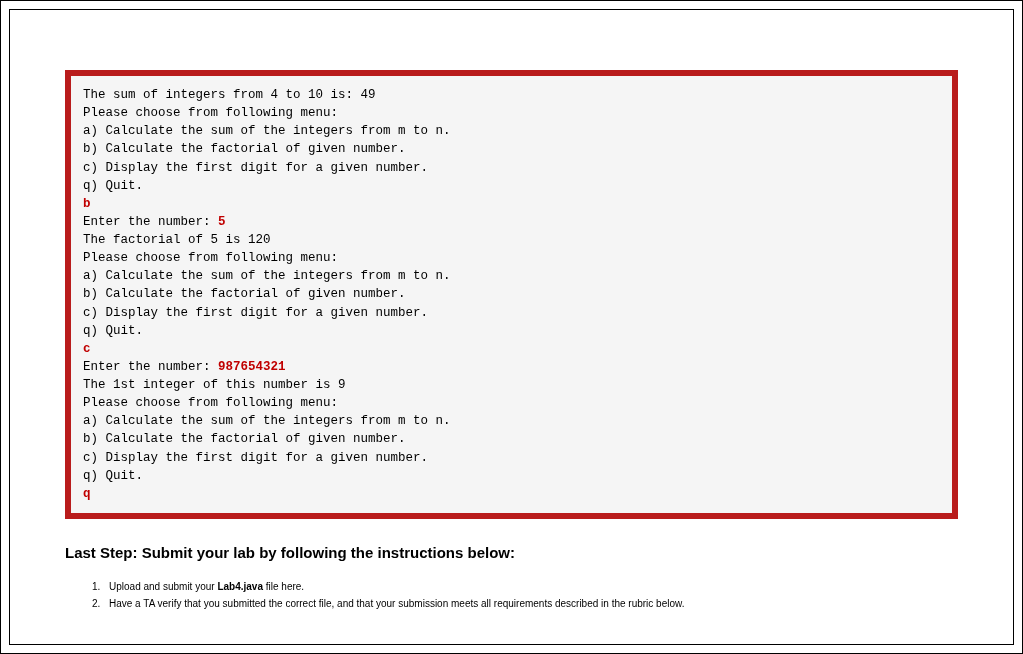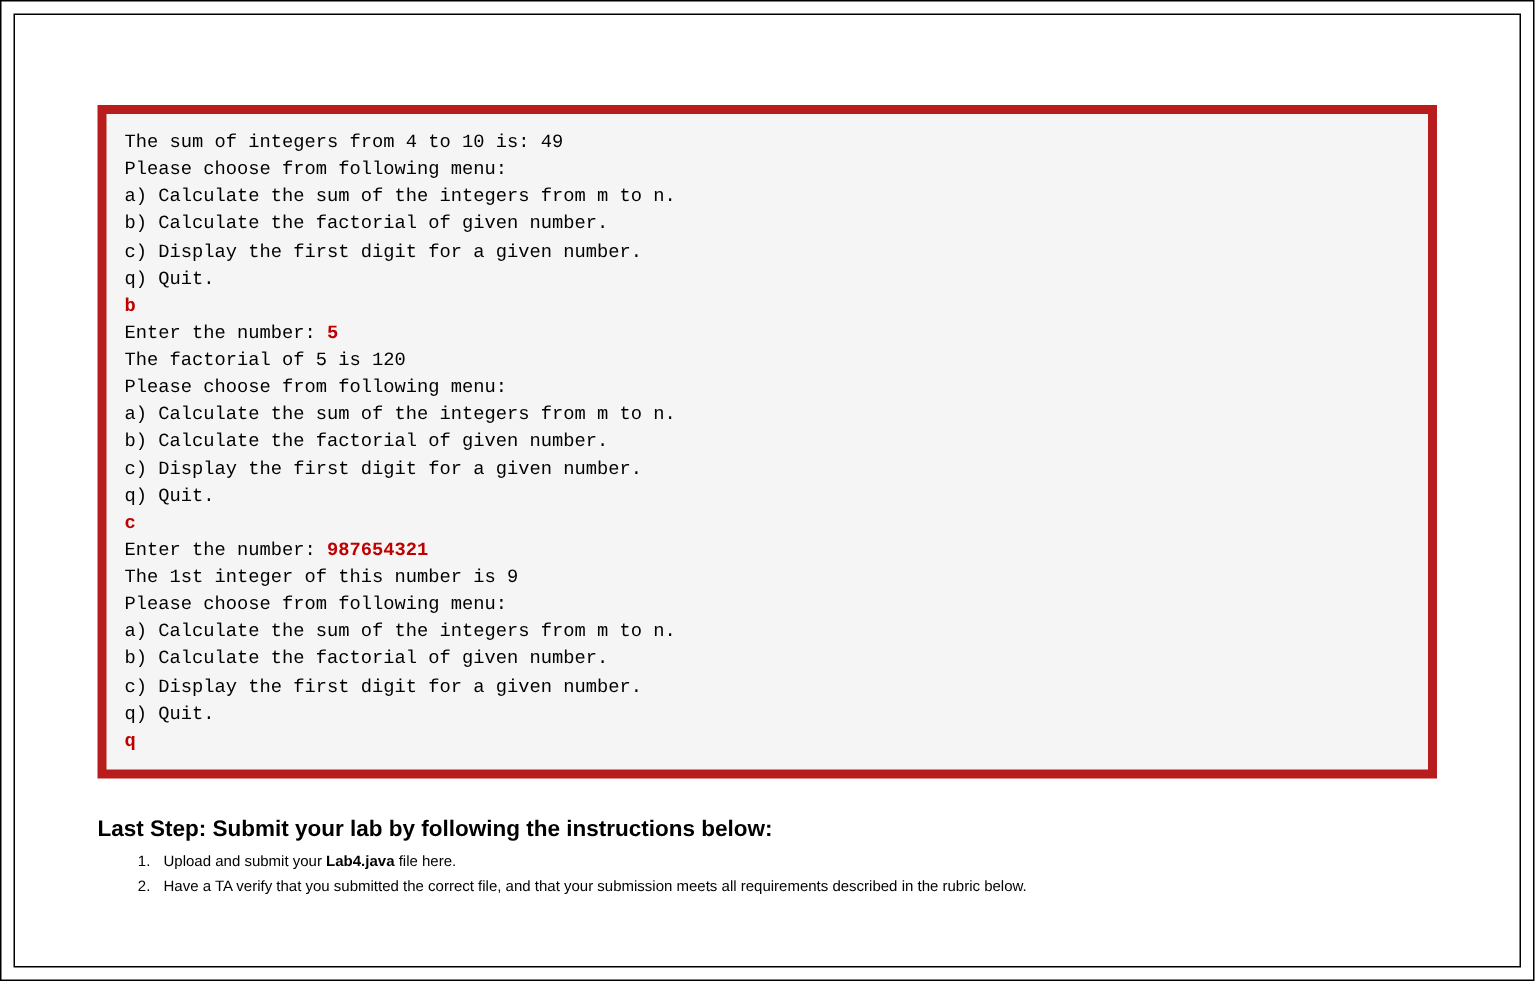--- a/index.html
+++ b/index.html
@@ -38,21 +38,21 @@
     }
     .red-bold {
       color: #c00000;
       font-weight: bold;
     }
     .last-step-heading {
       font-family: Arial, Helvetica, sans-serif;
       font-size: 15px;
       font-weight: bold;
       color: #000;
-      margin-bottom: 6px;
+      margin-bottom: 18px;
     }
     .instructions-list {
       font-family: Arial, Helvetica, sans-serif;
       font-size: 10px;
       color: #000;
       padding-left: 38px;
       line-height: 1.5;
     }
     .instructions-list li {
       padding-left: 6px;

